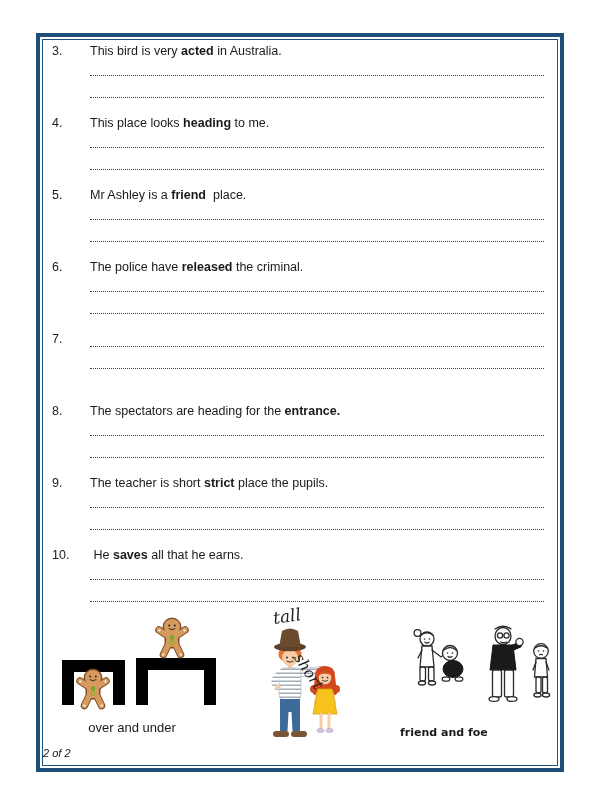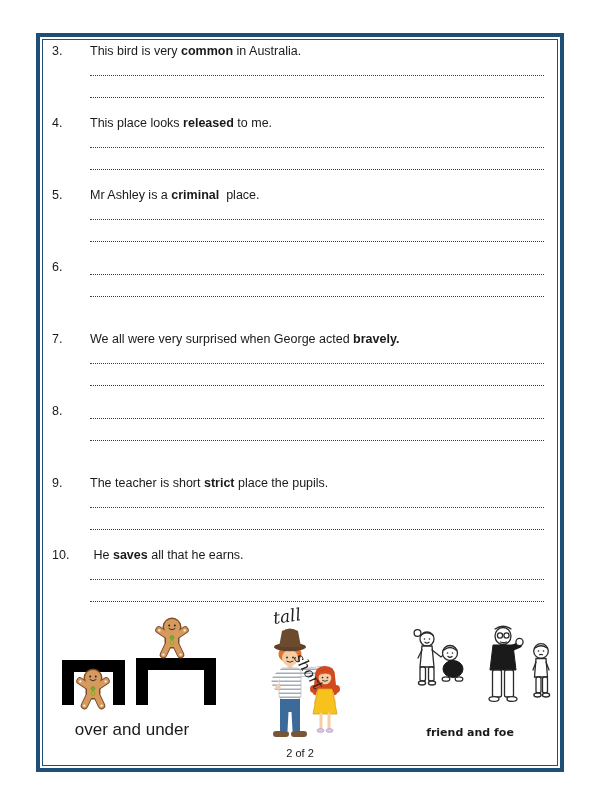--- a/index.html
+++ b/index.html
@@ -21,81 +21,82 @@
   .q-num{position:absolute;left:9px;top:1px;font-size:12.5px;}
   .q-sentence{font-size:12.5px;line-height:16px;height:17px;white-space:pre-wrap;}
   .q-sentence .b{font-weight:700;}
   .answer-line{border-bottom:1.5px dotted var(--dots);}
   .line1{height:15px;}
   .line2{height:21px;}
   .figure{position:absolute;}
   .fig-overunder{left:14px;top:576px;width:176px;}
   .fig-tallshort{left:200px;top:566px;width:127px;height:145px;}
   .fig-friendfoe{left:357px;top:580px;width:158px;}
-  .caption{font-size:17px;text-align:center;margin-top:5px;width:150px;}
-  .caption-ff{font-size:11px;font-weight:700;text-align:center;margin-top:14px;width:140px;
+  .caption{font-size:13px;text-align:center;margin-top:5px;width:150px;}
+  .caption-ff{font-size:11px;font-weight:700;text-align:left;margin-top:14px;width:140px;
     font-family:"DejaVu Sans", sans-serif;}
   .hand-label{position:absolute;font-family:"DejaVu Serif", serif;font-style:italic;color:#222;}
   .label-tall{left:30px;top:0px;font-size:17px;transform:rotate(-8deg);}
   .label-short{left:62px;top:44px;font-size:15px;transform:rotate(56deg);transform-origin:left top;}
-  .page-number{position:absolute;left:0;right:0;top:707px;text-align:center;font-size:11px;}
+  .page-number{position:absolute;left:0;right:0;top:707px;text-align:left;font-size:11px;font-style:italic;}
   
   .gb-o{fill:var(--gingerbread_outline);stroke:var(--gingerbread_outline);}
   .gb-limb-o{stroke:var(--gingerbread_outline);stroke-width:7.5;stroke-linecap:round;}
   .gb-f{fill:var(--gingerbread_tan);}
   .gb-limb{stroke:var(--gingerbread_tan);stroke-width:5.5;stroke-linecap:round;}
   .tbl{fill:var(--table_black);}
   .lw{fill:#ffffff;stroke:var(--lineart);stroke-width:1.3;}
   .lb{fill:#1a1a1a;stroke:#1a1a1a;}
   .ln{fill:none;stroke:var(--lineart);stroke-width:1.3;stroke-linecap:round;}
 </style>
 </head>
 <body>
 
 <div class="frame">
   <div class="frame-inner">
     <div class="content">
 
       <div id="questions">
   <div class="question">
     <div class="q-num">3.</div>
-    <div class="q-sentence"><span>This bird is very </span><span class="b">common</span><span> in Australia.</span></div>
+    <div class="q-sentence"><span>This bird is very </span><span class="b">acted</span><span> in Australia.</span></div>
     <div class="answer-line line1"></div>
     <div class="answer-line line2"></div>
   </div>
 
   <div class="question">
     <div class="q-num">4.</div>
-    <div class="q-sentence"><span>This place looks </span><span class="b">released</span><span> to me.</span></div>
+    <div class="q-sentence"><span>This place looks </span><span class="b">heading</span><span> to me.</span></div>
     <div class="answer-line line1"></div>
     <div class="answer-line line2"></div>
   </div>
 
   <div class="question">
     <div class="q-num">5.</div>
-    <div class="q-sentence"><span>Mr Ashley is a </span><span class="b">criminal</span><span>  place.</span></div>
+    <div class="q-sentence"><span>Mr Ashley is a </span><span class="b">friend</span><span>  place.</span></div>
     <div class="answer-line line1"></div>
     <div class="answer-line line2"></div>
   </div>
 
   <div class="question">
     <div class="q-num">6.</div>
+    <div class="q-sentence"><span>The police have </span><span class="b">released</span><span> the criminal.</span></div>
     <div class="answer-line line1"></div>
     <div class="answer-line line2"></div>
   </div>
 
   <div class="question">
     <div class="q-num">7.</div>
-    <div class="q-sentence"><span>We all were very surprised when George acted </span><span class="b">bravely.</span></div>
     <div class="answer-line line1"></div>
     <div class="answer-line line2"></div>
   </div>
 
   <div class="question">
     <div class="q-num">8.</div>
+    <div class="q-sentence"><span>The spectators are heading for the </span><span class="b">entrance.</span></div>
     <div class="answer-line line1"></div>
     <div class="answer-line line2"></div>
   </div>
 
   <div class="question">
     <div class="q-num">9.</div>
     <div class="q-sentence"><span>The teacher is short </span><span class="b">strict</span><span> place the pupils.</span></div>
     <div class="answer-line line1"></div>
     <div class="answer-line line2"></div>
   </div>

